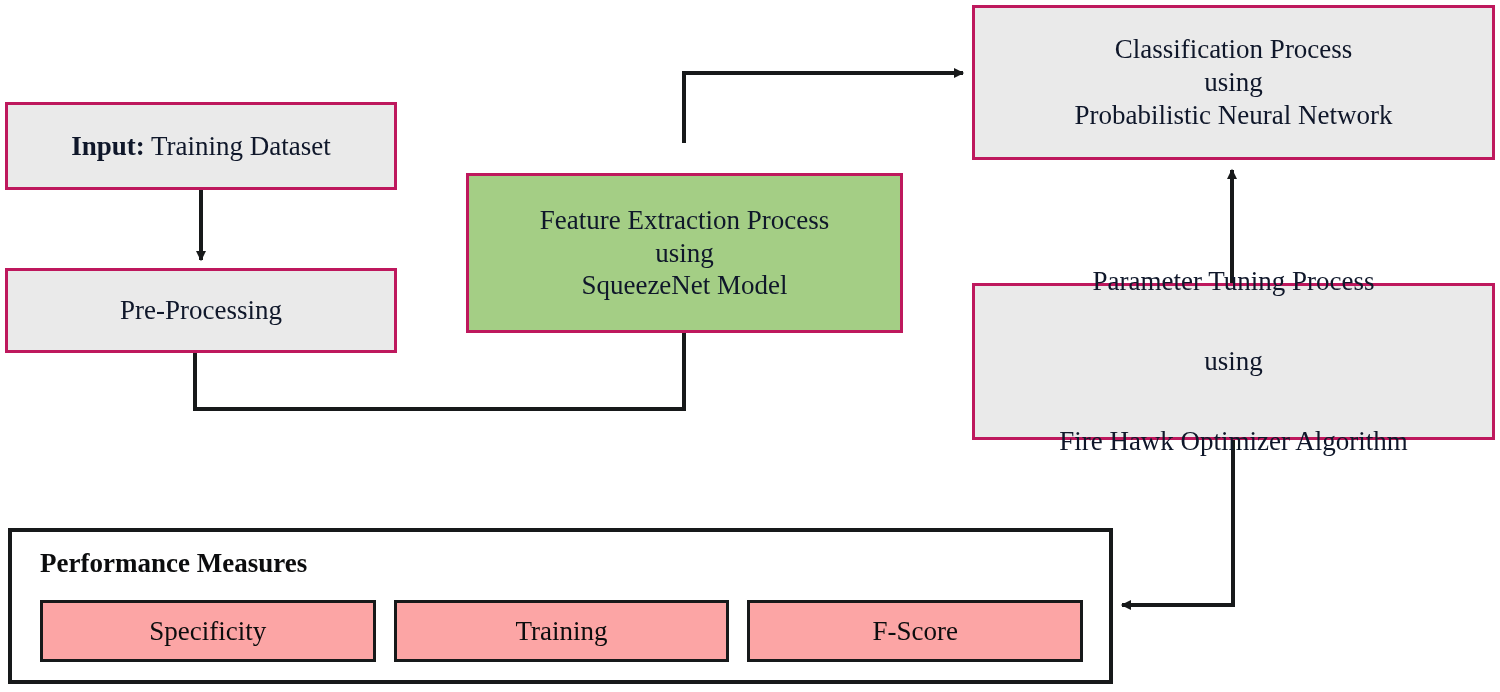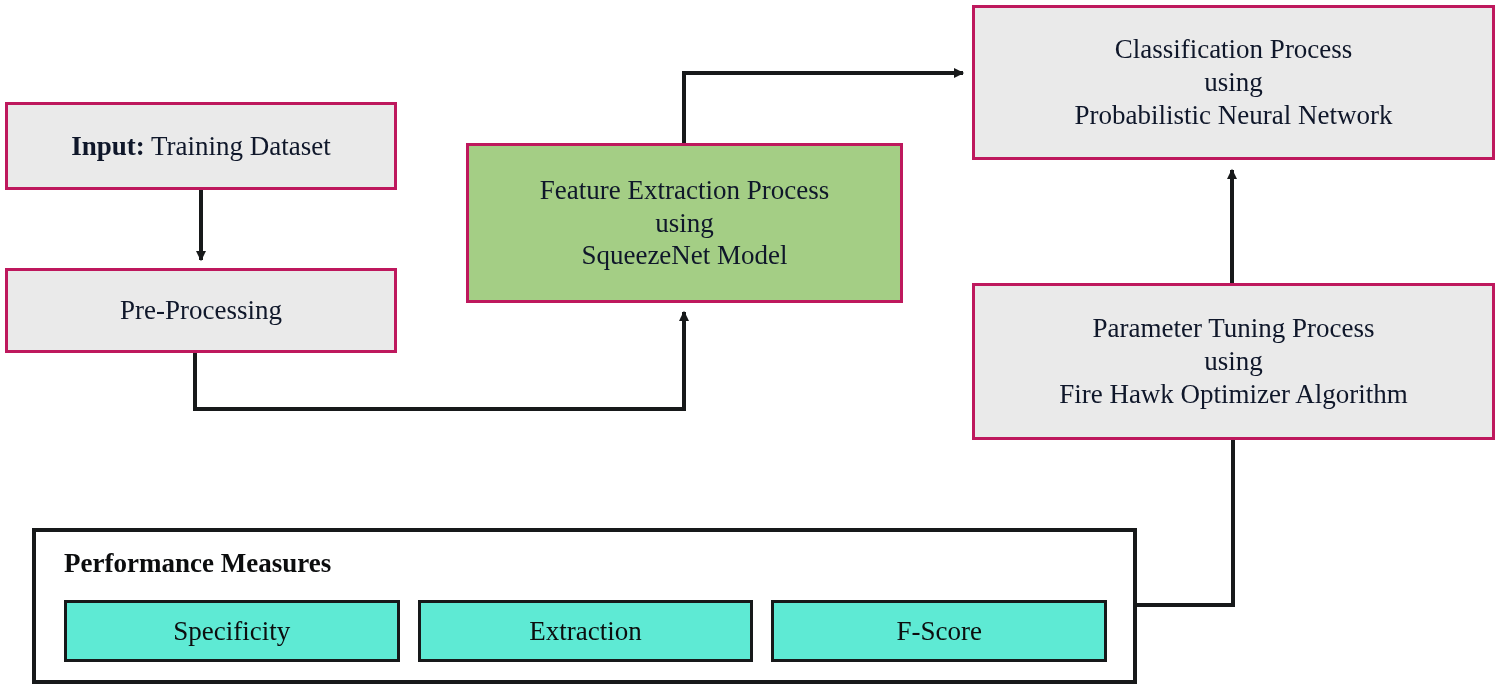--- a/index.html
+++ b/index.html
@@ -32,40 +32,39 @@
     border: 3px solid #be185d;
     display: flex;
     flex-direction: column;
     align-items: center;
     justify-content: center;
     text-align: center;
     color: #0f172a;
     line-height: 1.22;
   }
   .node.gray  { background: #eaeaea; }
-  .node.green { background: #a4ce85; }
+  .node.green { background: #a4ce85; margin-top: 30px; }
 
   .node-line { display: block; white-space: nowrap; }
 
   #node-input       { left: 5px;   top: 102px;  width: 392px; height: 88px;  font-size: 27px; }
   #node-preprocess  { left: 5px;   top: 268px; width: 392px; height: 85px;  font-size: 27px; }
   #node-feature     { left: 466px; top: 143px; width: 437px; height: 160px; font-size: 27px; }
   #node-classify    { left: 972px; top: 5px;   width: 523px; height: 155px; font-size: 27px; }
-  #node-tuning      { left: 972px; top: 283px; width: 523px; height: 157px; font-size: 27px; }
+  #node-tuning      { left: 972px; top: 283px; width: 523px; height: 157px; font-size: 27px; gap: 47px; }
 
   #panel-performance {
     position: absolute;
     left: 8px;
     top: 528px;
     width: 1105px;
     height: 156px;
     box-sizing: border-box;
     border: 4px solid #17191a;
     background: #ffffff;
-    margin-left: 24px;
   }
   #panel-title {
     position: absolute;
     left: 28px;
     top: 16px;
     font-size: 27px;
     font-weight: bold;
     color: #0c0d0e;
     white-space: nowrap;
   }
@@ -75,21 +74,21 @@
     top: 68px;
     right: 26px;
     height: 62px;
     display: flex;
     align-items: center;
     gap: 18px;
   }
   .metric-chip {
     box-sizing: border-box;
     height: 62px;
-    background: #5eead4;
+    background: #fca5a5;
     border: 3px solid #17191a;
     display: flex;
     align-items: center;
     justify-content: center;
     font-size: 27px;
     color: #0c0d0e;
     white-space: nowrap;
     flex: 1 1 0;
   }
 </style>
@@ -149,18 +148,18 @@
   <div class="node gray" id="node-tuning">
     <span class="node-line">Parameter Tuning Process</span>
     <span class="node-line">using</span>
     <span class="node-line">Fire Hawk Optimizer Algorithm</span>
   </div>
 
   <div id="panel-performance">
     <div id="panel-title">Performance Measures</div>
     <div id="metric-row">
       <div class="metric-chip">Specificity</div>
-      <div class="metric-chip">Extraction</div>
+      <div class="metric-chip">Training</div>
       <div class="metric-chip">F-Score</div>
     </div>
   </div>
 
 </div>
 
 </body></html>

